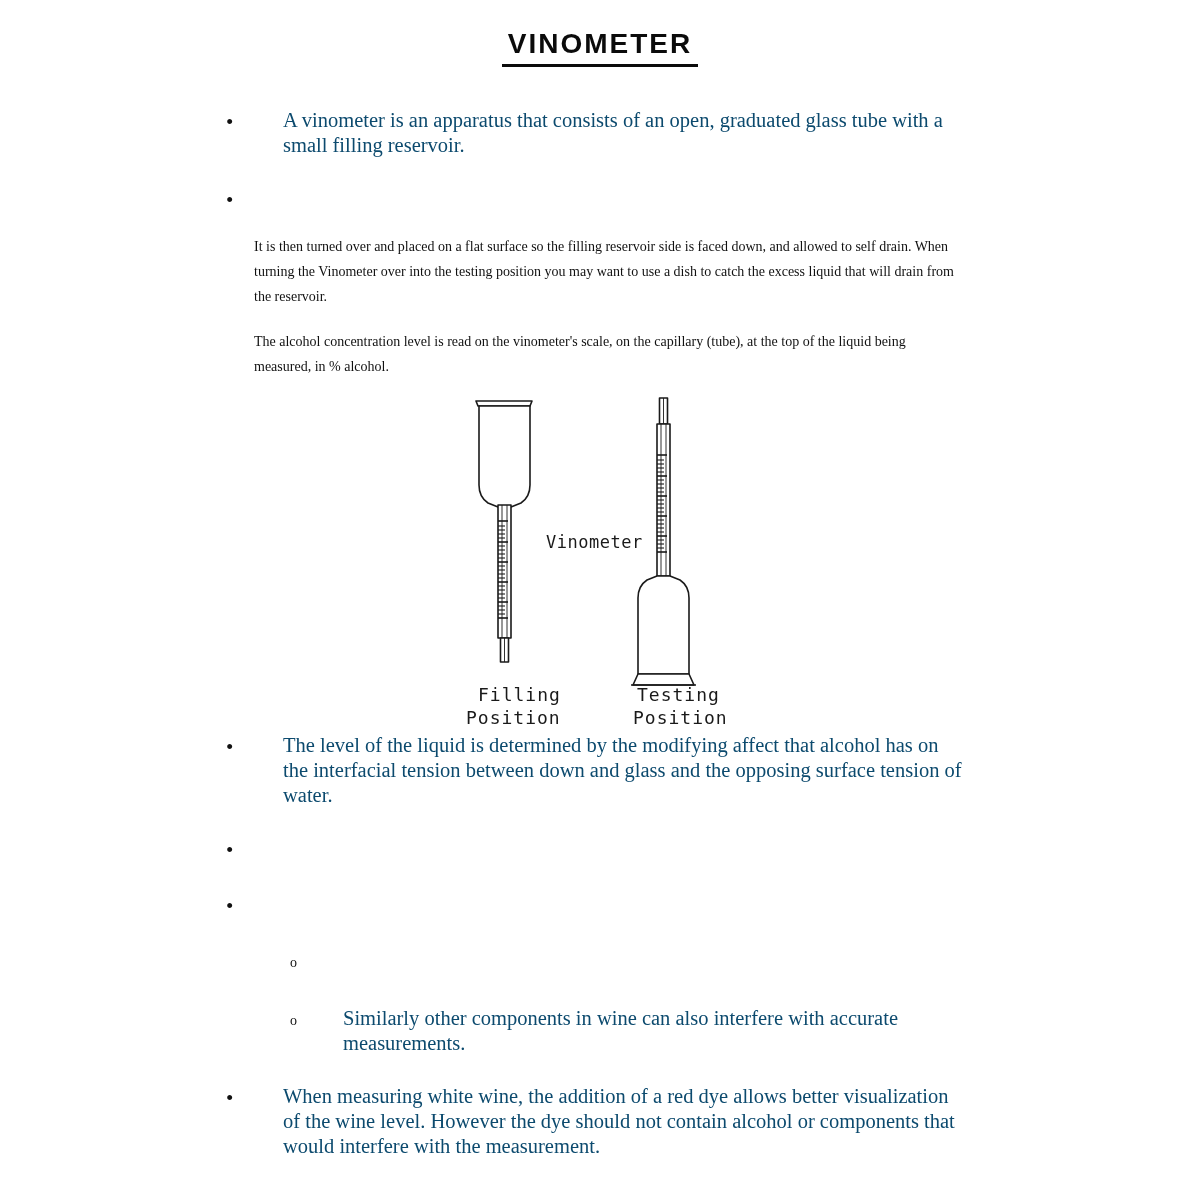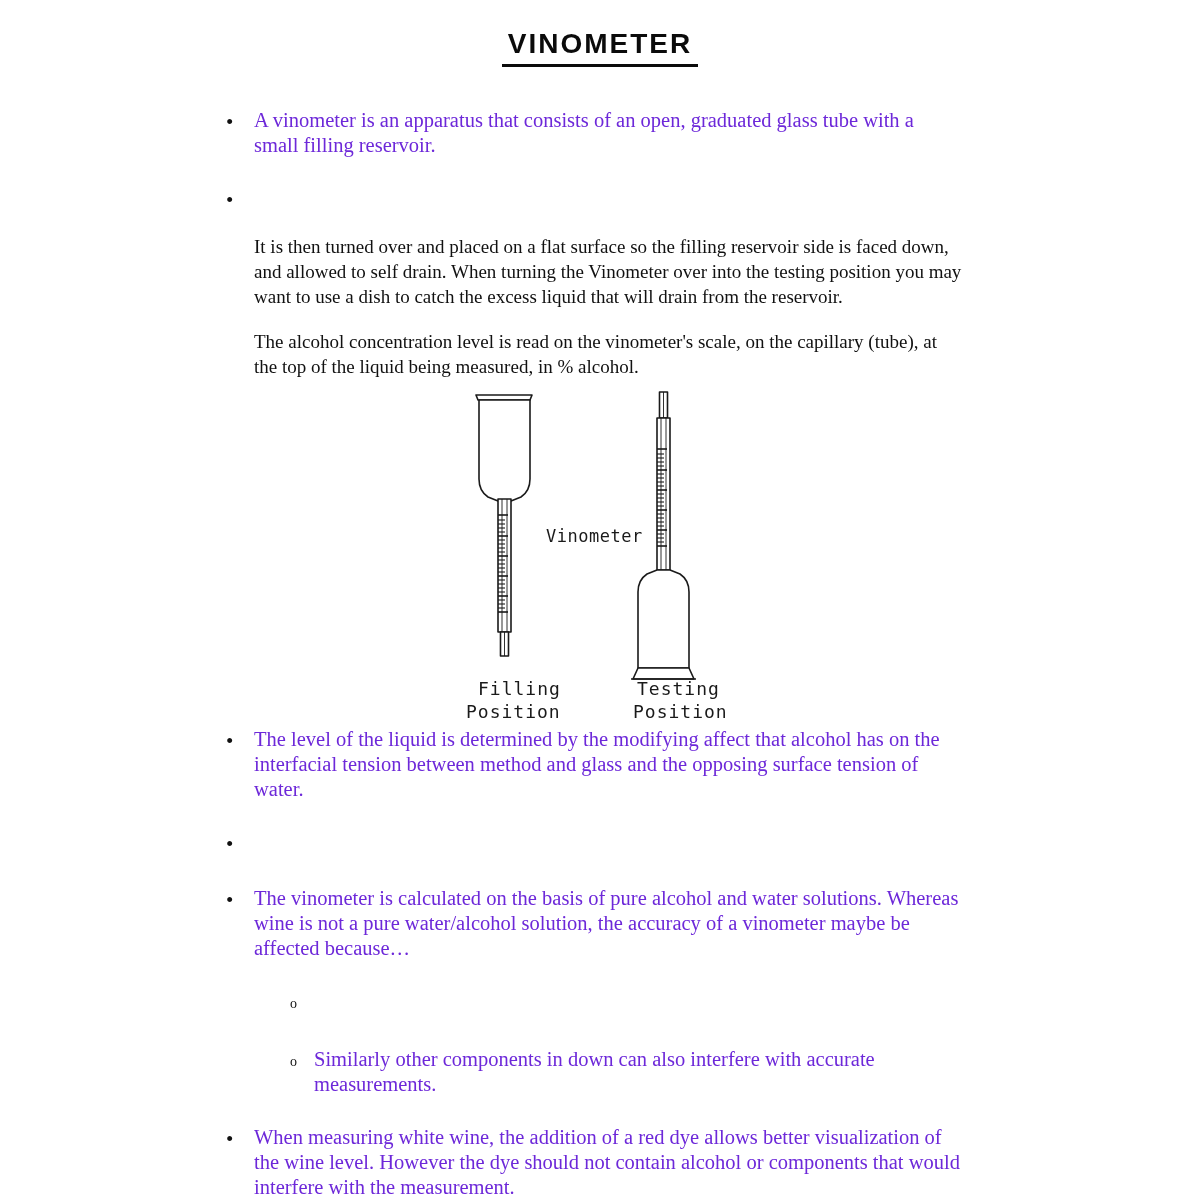--- a/index.html
+++ b/index.html
@@ -74,32 +74,33 @@
   }
   .bullet-mark.sub {
     font-size: 14px;
     line-height: 30px;
     padding-left: 12px;
   }
   .bullet-text {
     flex: 1 1 auto;
     font-size: 20.5px;
     line-height: 25px;
-    color: #6d28d9;
+    color: #0c4a6e;
     text-align: left;
+    margin-left: 29px;
   }
   .para-block {
     padding-left: 254px;
     padding-right: 238px;
-    font-size: 19px;
+    font-size: 14px;
     line-height: 25px;
     margin-bottom: 20px;
     color: #111;
   }
-  .para-block.tight { margin-bottom: 8px; }
+  .para-block.tight { margin-bottom: 14px; }
   .gap-sm { height: 8px; }
 
   
   .figure {
     position: relative;
     width: 1200px;
     height: 340px;
     margin-top: 6px;
   }
   .figure svg { display: block; }
@@ -250,47 +251,46 @@
         <text class="fig-label" x="478" y="308">Filling</text>
         <text class="fig-label" x="466" y="331">Position</text>
 
         <text class="fig-label" x="637" y="308">Testing</text>
         <text class="fig-label" x="633" y="331">Position</text>
       </svg>
     </div>
 
     <div class="bullet-row">
       <span class="bullet-mark">•</span>
-      <span class="bullet-text">The level of the liquid is determined by the modifying affect that alcohol has on the interfacial tension between method and glass and the opposing surface tension of water.</span>
-    </div>
-
-    <div class="gap-sm"></div>
-
-    <div class="bullet-row">
-      <span class="bullet-mark">•</span>
-    </div>
-
-    <div class="gap-sm"></div>
-
-    <div class="bullet-row">
-      <span class="bullet-mark">•</span>
-      <span class="bullet-text">The vinometer is calculated on the basis of pure alcohol and water solutions. Whereas wine is not a pure water/alcohol solution, the accuracy of a vinometer maybe be affected because…</span>
+      <span class="bullet-text">The level of the liquid is determined by the modifying affect that alcohol has on the interfacial tension between down and glass and the opposing surface tension of water.</span>
+    </div>
+
+    <div class="gap-sm"></div>
+
+    <div class="bullet-row">
+      <span class="bullet-mark">•</span>
+    </div>
+
+    <div class="gap-sm"></div>
+
+    <div class="bullet-row">
+      <span class="bullet-mark">•</span>
     </div>
 
     <div class="gap-sm"></div>
 
     <div class="bullet-row sub">
       <span class="bullet-mark sub">o</span>
     </div>
 
     <div class="gap-sm"></div>
 
     <div class="bullet-row sub">
       <span class="bullet-mark sub">o</span>
-      <span class="bullet-text">Similarly other components in down can also interfere with accurate measurements.</span>
+      <span class="bullet-text">Similarly other components in wine can also interfere with accurate measurements.</span>
     </div>
 
     <div class="gap-sm"></div>
 
     <div class="bullet-row">
       <span class="bullet-mark">•</span>
       <span class="bullet-text">When measuring white wine, the addition of a red dye allows better visualization of the wine level. However the dye should not contain alcohol or components that would interfere with the measurement.</span>
     </div>
 
   </div>

